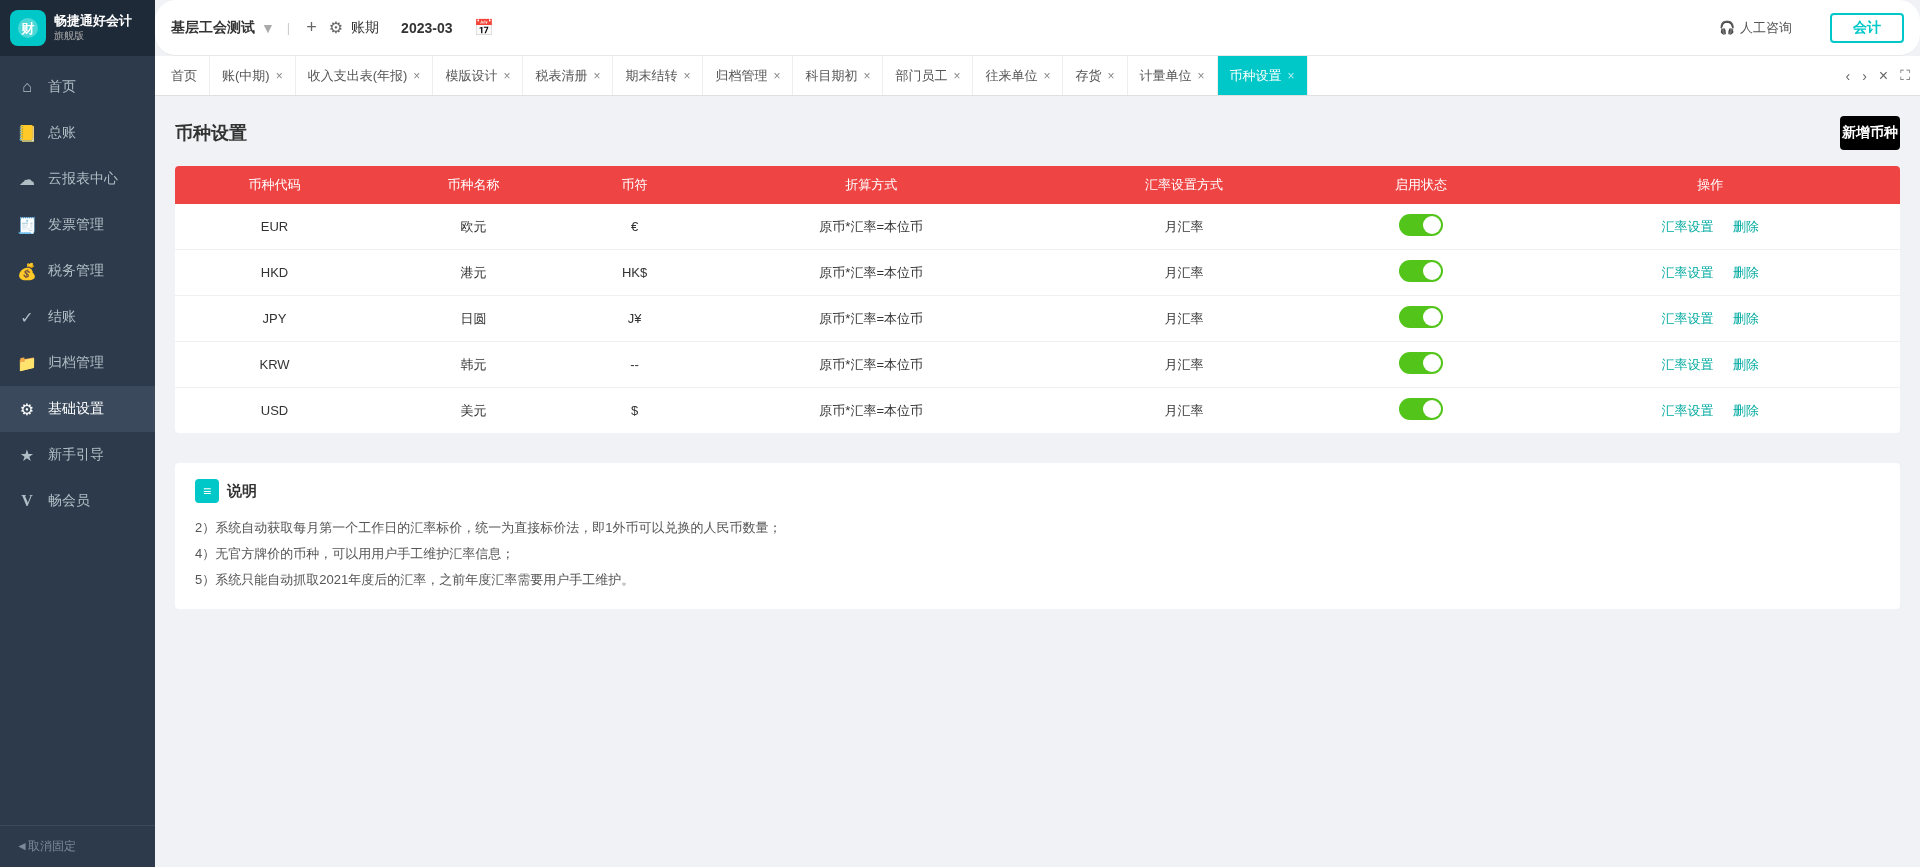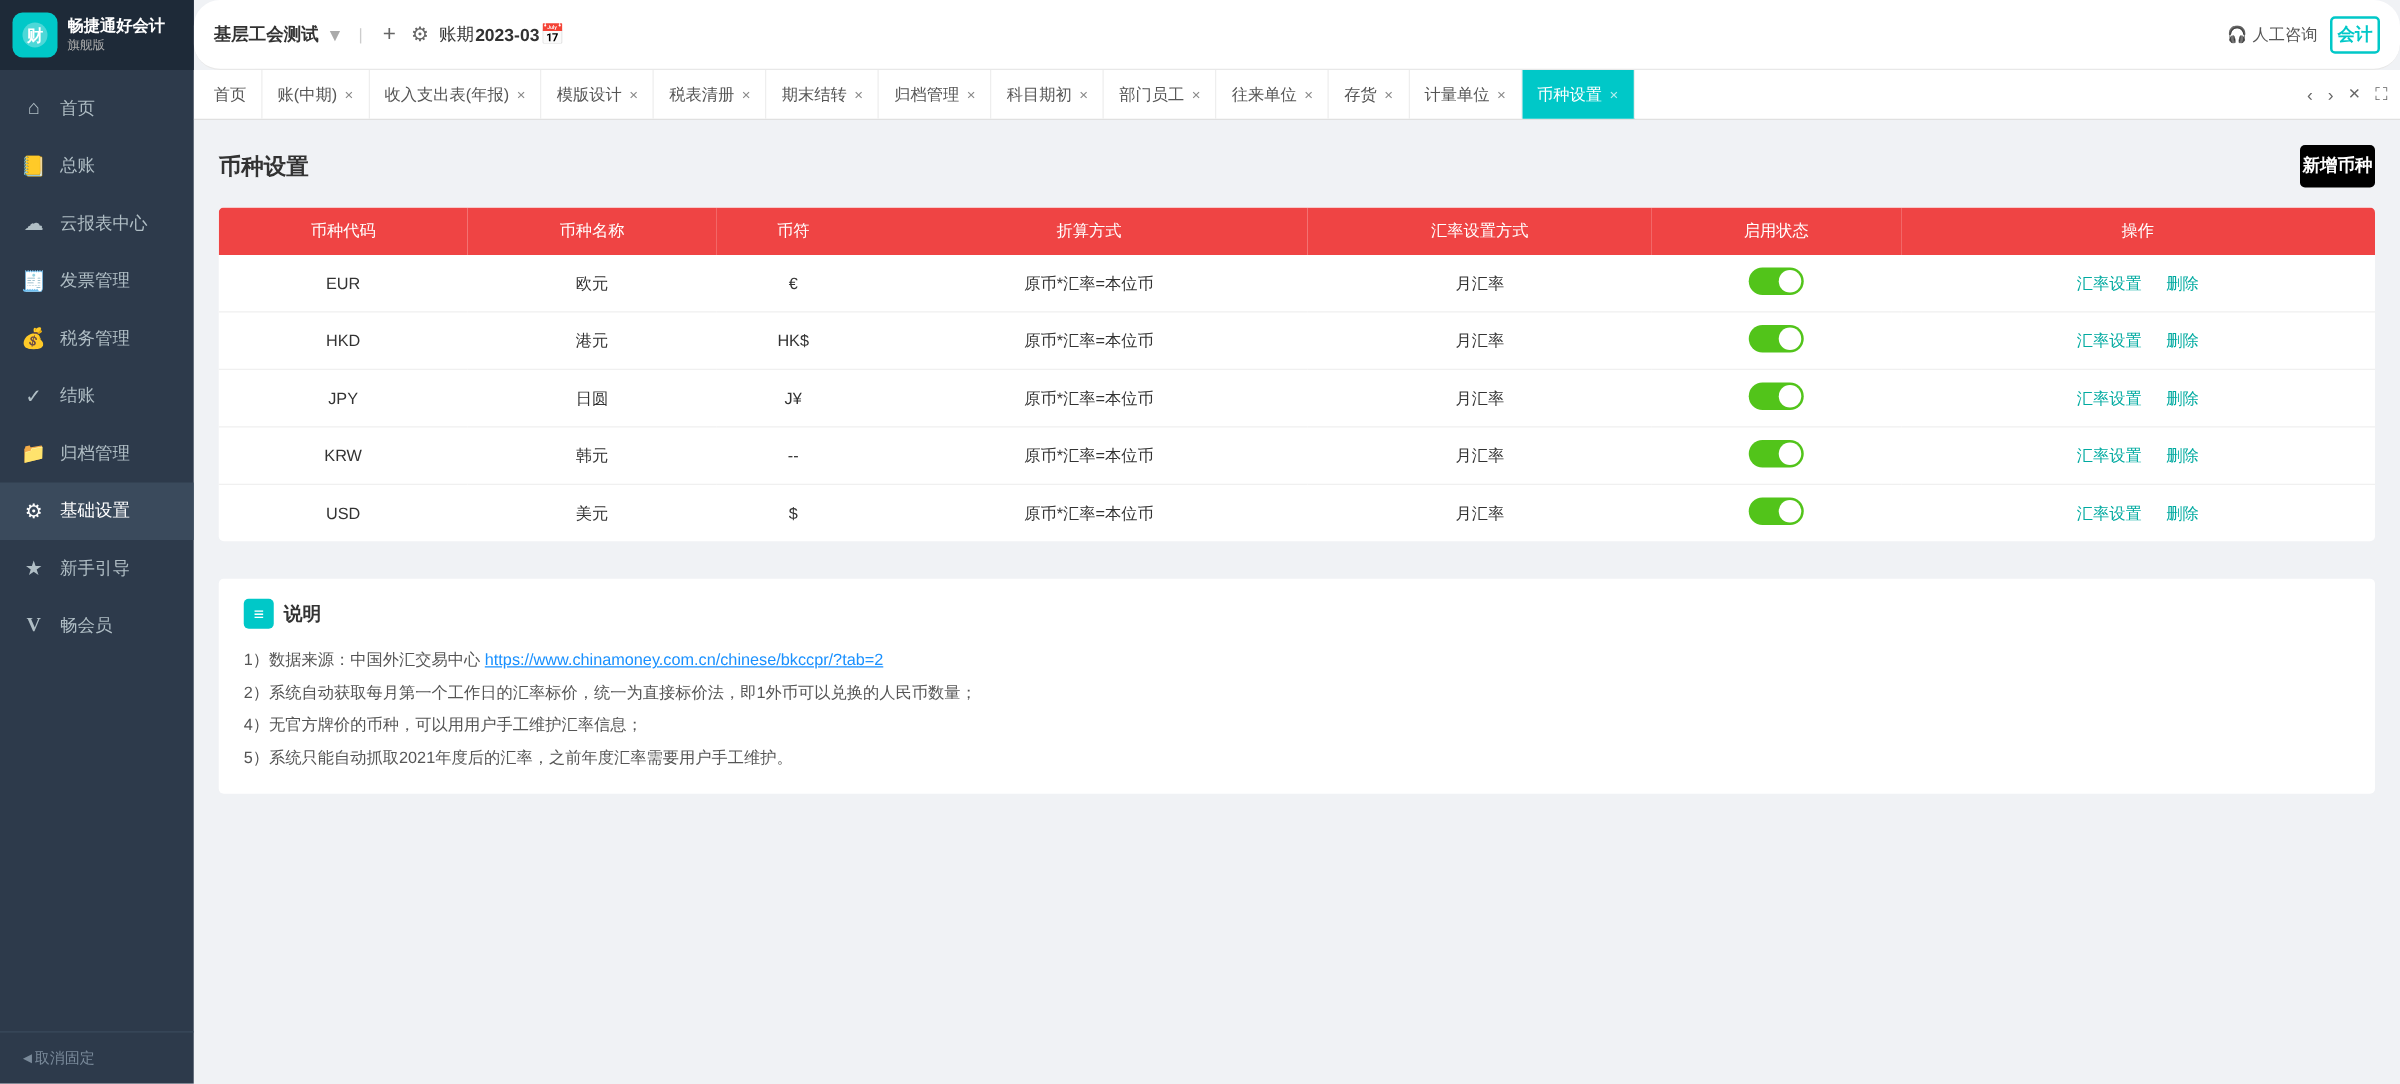--- a/index.html
+++ b/index.html
@@ -73,36 +73,37 @@
       border-bottom: 1px solid #e8e8e8;
       gap: 8px;
       border-radius: 21px;
     }
     .topbar-company {
       display: flex; align-items: center; gap: 6px;
       font-size: 14px; color: #333; font-weight: bold;
       cursor: pointer;
     }
     .topbar-sep { color: #ccc; margin: 0 4px; }
-    .topbar-period { display: flex; align-items: center; gap: 1px; font-size: 14px; color: #333; }
+    .topbar-period { display: flex; align-items: center; gap: 22px; font-size: 14px; color: #333; }
     .topbar-period-icon { color: #00b8b8; font-size: 16px; }
     .topbar-actions { margin-left: auto; display: flex; align-items: center; gap: 10px; }
     .btn-consult {
       display: flex; align-items: center; gap: 4px;
       color: #555; font-size: 13px; cursor: pointer;
     }
     .btn-kuaiji {
       border: 2px solid #00c8c8;
       color: #00c8c8;
       font-weight: bold;
       font-size: 14px;
-      padding: 4px 4px;
+      padding: 4px 21px;
       border-radius: 4px;
       background: #fff;
       cursor: pointer;
+      margin-left: 28px;
     }
     .topbar-add { color: #666; font-size: 18px; cursor: pointer; padding: 0 4px; }
     .topbar-settings { color: #666; font-size: 16px; cursor: pointer; }
 
     
     .tabbar {
       background: #fff;
       border-bottom: 1px solid #e0e0e0;
       display: flex;
       align-items: center;
@@ -462,20 +463,19 @@
         </tbody>
     </table>
 
     <div class="notes-section">
       <div class="notes-title">
         <span class="notes-icon">≡</span>
         <span>说明</span>
       </div>
       <ul class="notes-list" id="notes-list">
 
-      <li>1）数据来源：中国外汇交易中心 <a class="notes-link">https://www.chinamoney.com.cn/chinese/bkccpr/?tab=2</a></li>
           <li>2）系统自动获取每月第一个工作日的汇率标价，统一为直接标价法，即1外币可以兑换的人民币数量；</li>
           <li>4）无官方牌价的币种，可以用用户手工维护汇率信息；</li>
           <li>5）系统只能自动抓取2021年度后的汇率，之前年度汇率需要用户手工维护。</li>
         </ul>
     </div>
   </div>
 </div>
 
 </body></html>

